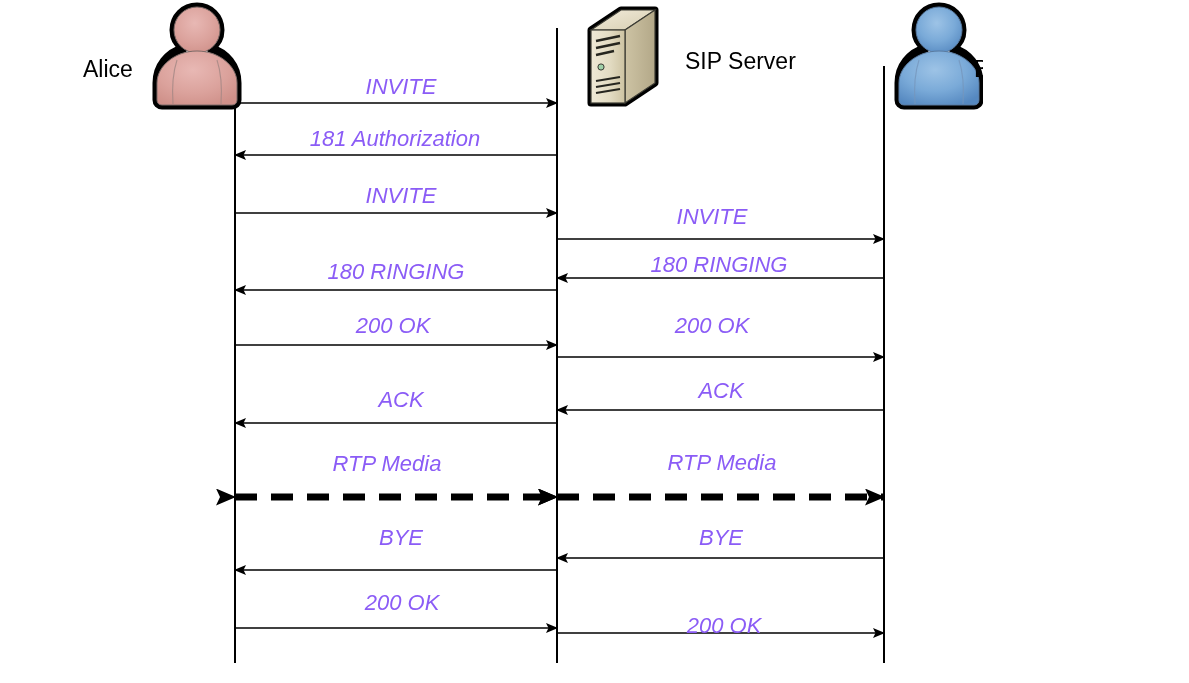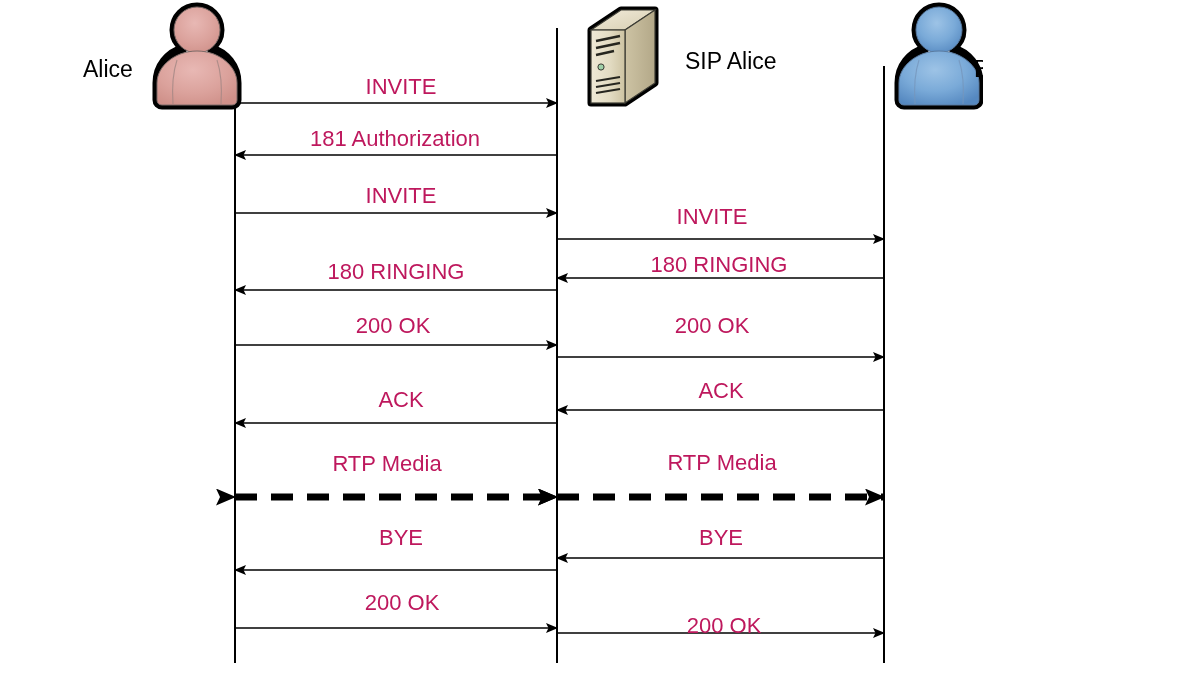--- a/index.html
+++ b/index.html
@@ -22,24 +22,25 @@
     position: absolute;
     left: 0;
     top: 0;
     width: 1189px;
     height: 683px;
   }
   .msg-label {
     position: absolute;
     font-family: "Liberation Sans", sans-serif;
     font-size: 22px;
-    color: #be185d;
+    color: #8b5cf6;
     white-space: nowrap;
     transform: translateX(-50%);
     letter-spacing: 0px;
+    font-style: italic;
   }
   .actor-label {
     position: absolute;
     font-family: "Liberation Sans", sans-serif;
     font-size: 23px;
     color: #000000;
     white-space: nowrap;
   }
 </style>
 </head>
@@ -144,21 +145,21 @@
       <path d="M8,42 L32,37" stroke="#26261f" stroke-width="2.4" fill="none"></path>
       <path d="M8,49 L26,45" stroke="#26261f" stroke-width="2.4" fill="none"></path>
       <circle cx="13" cy="61" r="3.1" fill="#9fd0a8" stroke="#3b3b33" stroke-width="1"></circle>
       <path d="M8,75 L32,71" stroke="#26261f" stroke-width="2" fill="none"></path>
       <path d="M8,81 L32,77" stroke="#26261f" stroke-width="2" fill="none"></path>
       <path d="M8,87 L32,83" stroke="#26261f" stroke-width="2" fill="none"></path>
     </g>
   </svg>
 
   <div class="actor-label" style="left:83px; top:56px;">Alice</div>
-  <div class="actor-label" style="left:685px; top:48px;">SIP Alice</div>
+  <div class="actor-label" style="left:685px; top:48px;">SIP Server</div>
   <div class="actor-label" style="left:974px; top:56px;">Bob</div>
 
   <div id="message-labels">
       <div class="msg-label" style="left: 401px; top: 74px;">INVITE</div>
       <div class="msg-label" style="left: 395px; top: 126px;">181 Authorization</div>
       <div class="msg-label" style="left: 401px; top: 183px;">INVITE</div>
       <div class="msg-label" style="left: 712px; top: 204px;">INVITE</div>
       <div class="msg-label" style="left: 396px; top: 259px;">180 RINGING</div>
       <div class="msg-label" style="left: 719px; top: 252px;">180 RINGING</div>
       <div class="msg-label" style="left: 393px; top: 313px;">200 OK</div>

